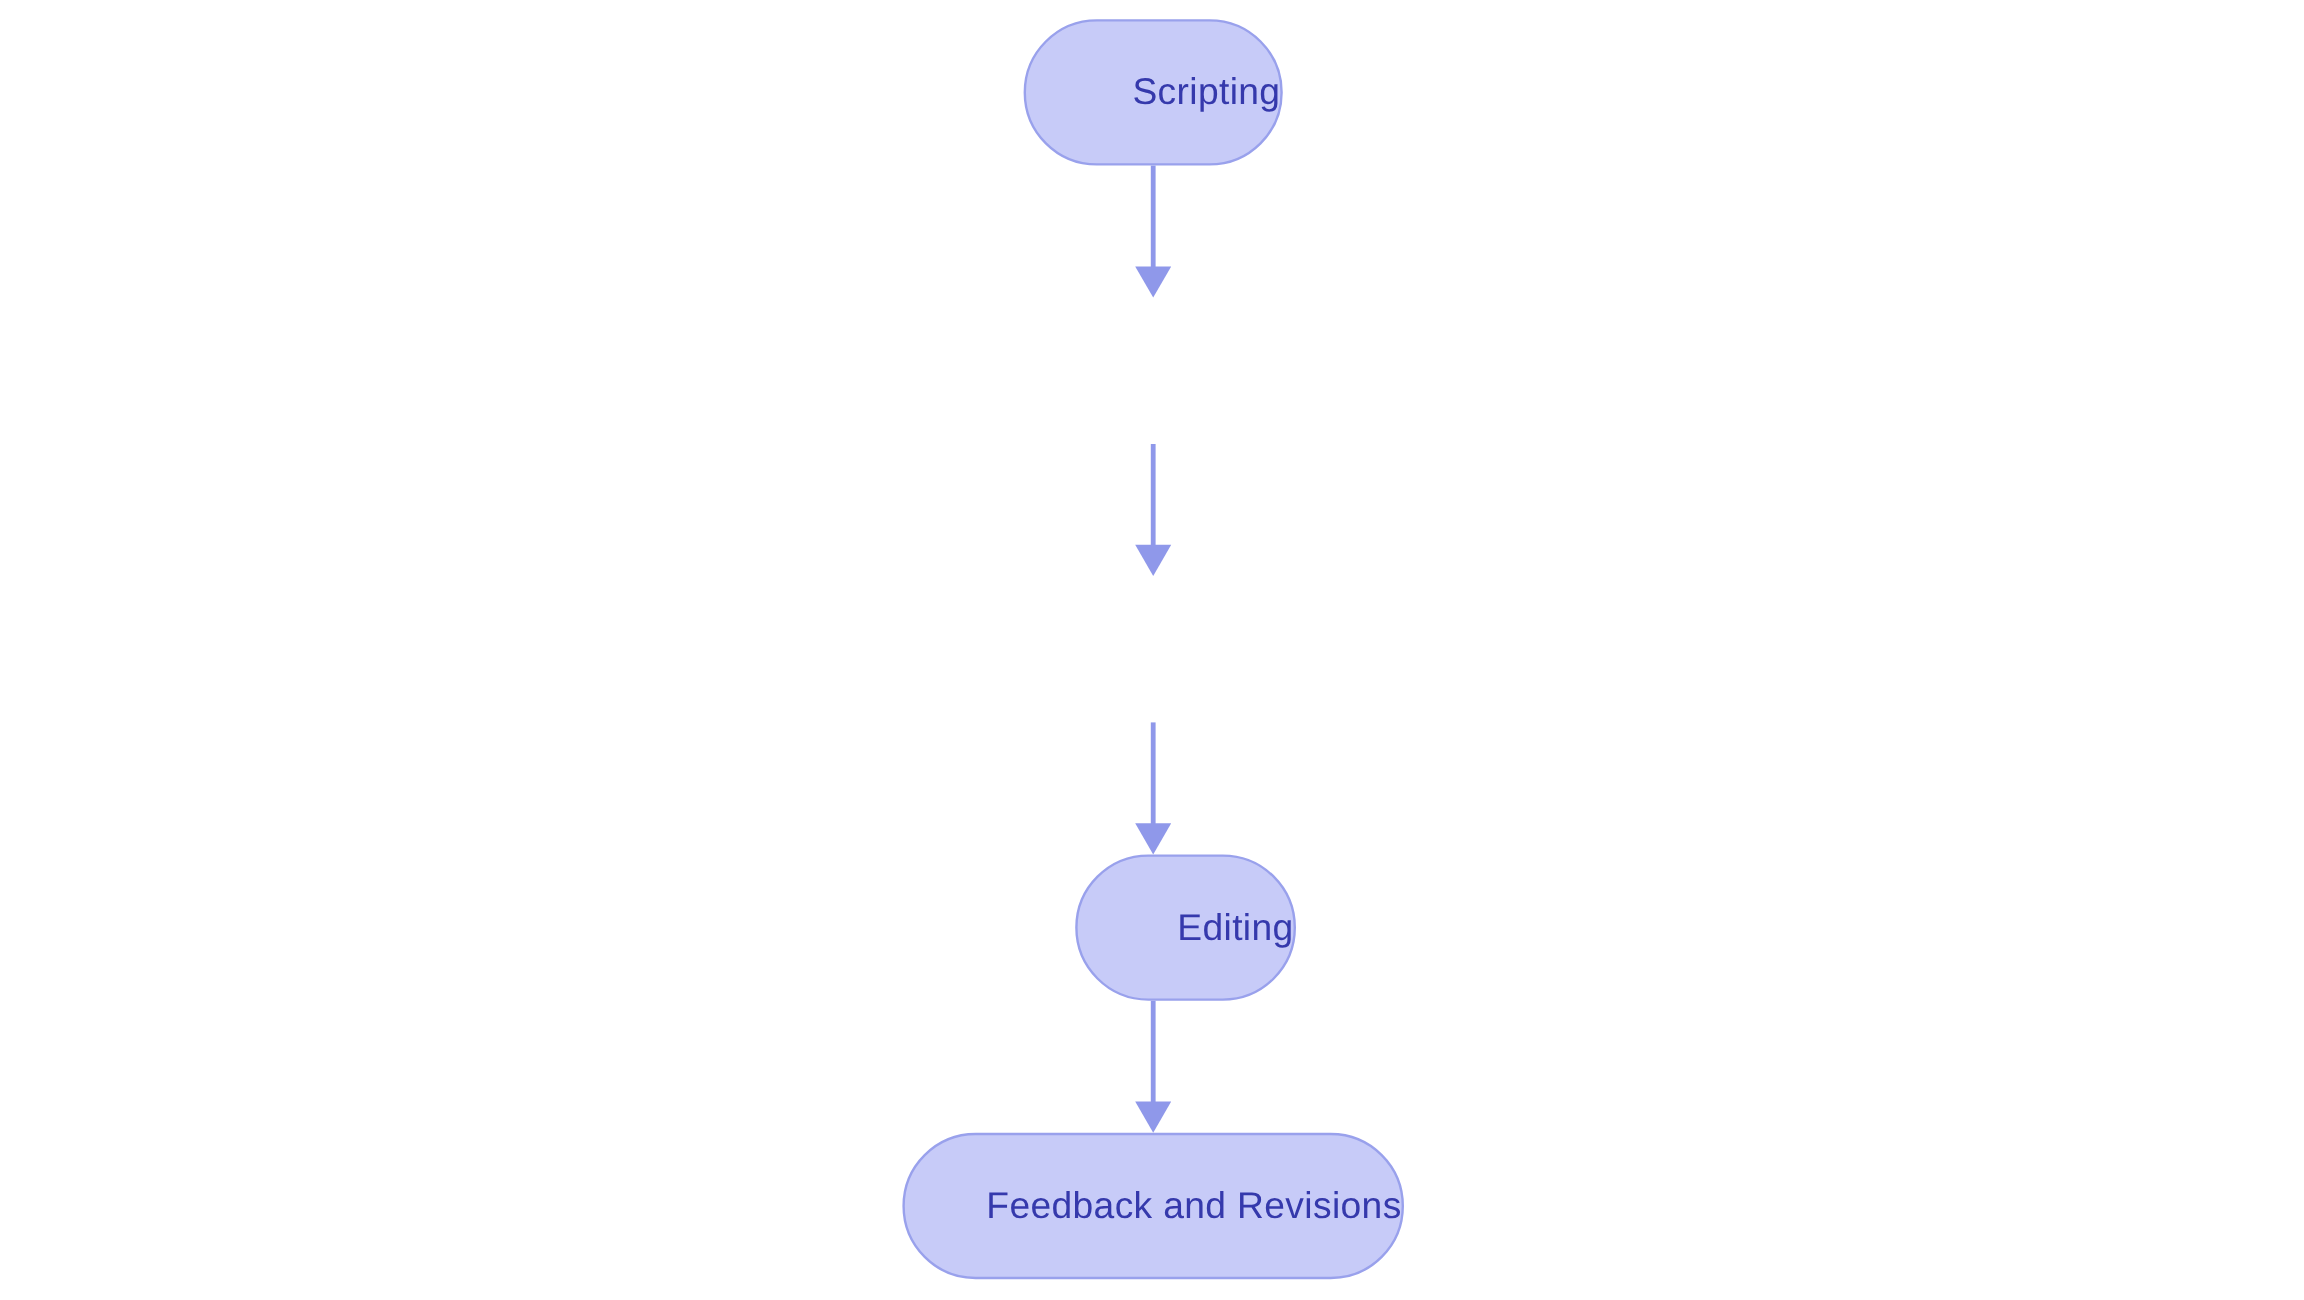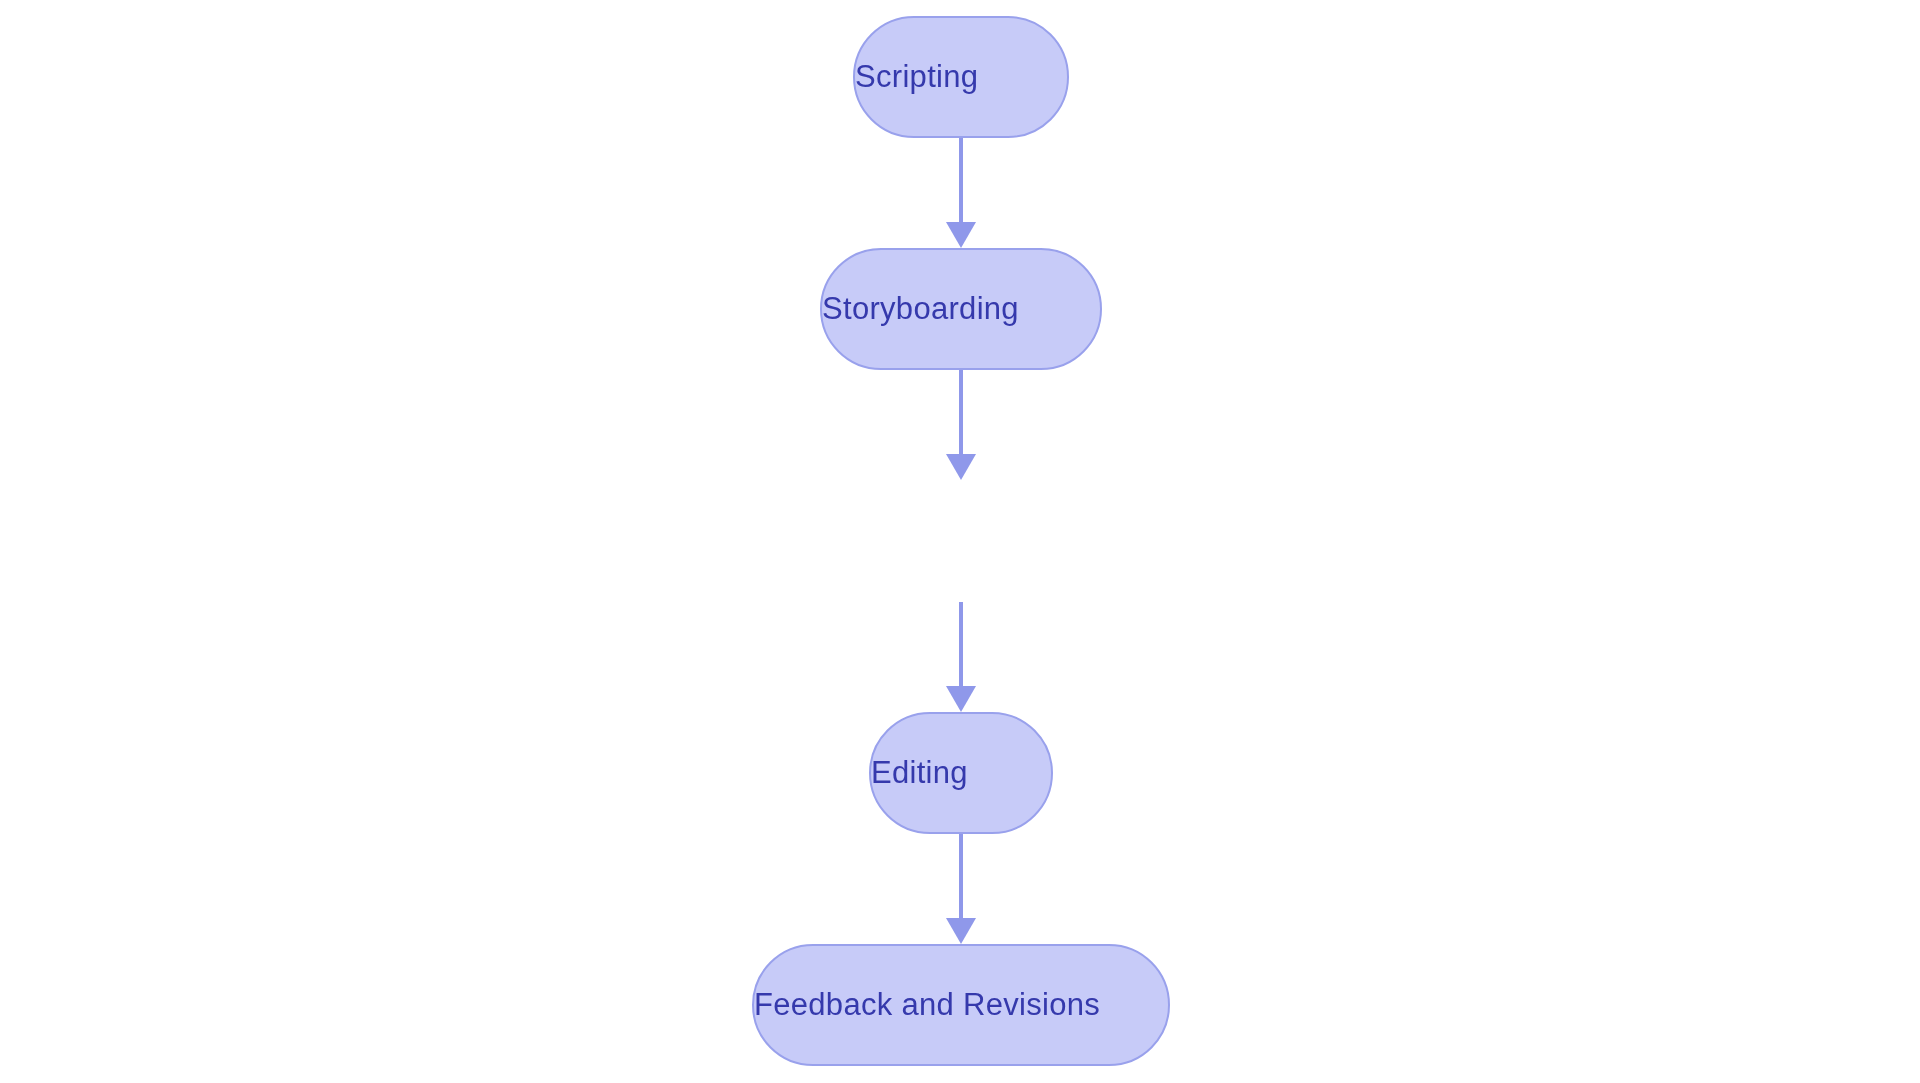--- a/index.html
+++ b/index.html
@@ -31,28 +31,28 @@
     position: absolute;
     height: 122px;
     border-radius: 61px;
     background: var(--node-fill);
     border: 2px solid var(--node-border);
     color: var(--text);
     font-size: 31px;
     letter-spacing: 0.3px;
     display: flex;
     align-items: center;
-    justify-content: flex-start;
+    justify-content: flex-end;
     text-align: center;
     white-space: nowrap;
   }
   .node-1 { left: 853px; top: 16px;  width: 216px; }
   .node-2 { left: 820px; top: 248px; width: 282px; }
   .node-3 { left: 869px; top: 480px; width: 184px; }
-  .node-4 { left: 869px; top: 712px; width: 184px; }
+  .node-4 { left: 896px; top: 712px; width: 184px; }
   .node-5 { left: 752px; top: 944px; width: 418px; }
 
   .arrow {
     position: absolute;
     left: 946px;   
     width: 30px;
   }
   .arrow-1 { top: 138px; height: 110px; }
   .arrow-2 { top: 370px; height: 110px; }
   .arrow-3 { top: 602px; height: 110px; }
@@ -84,23 +84,20 @@
 
   <div class="node node-1">
     <span>Scripting</span>
   </div>
 
   <div class="arrow arrow-1">
     <div class="shaft"></div>
     <div class="head"></div>
   </div>
 
-  <div class="node node-2">
-    <span>Storyboarding</span>
-  </div>
 
   <div class="arrow arrow-2">
     <div class="shaft"></div>
     <div class="head"></div>
   </div>
 
 
   <div class="arrow arrow-3">
     <div class="shaft"></div>
     <div class="head"></div>

